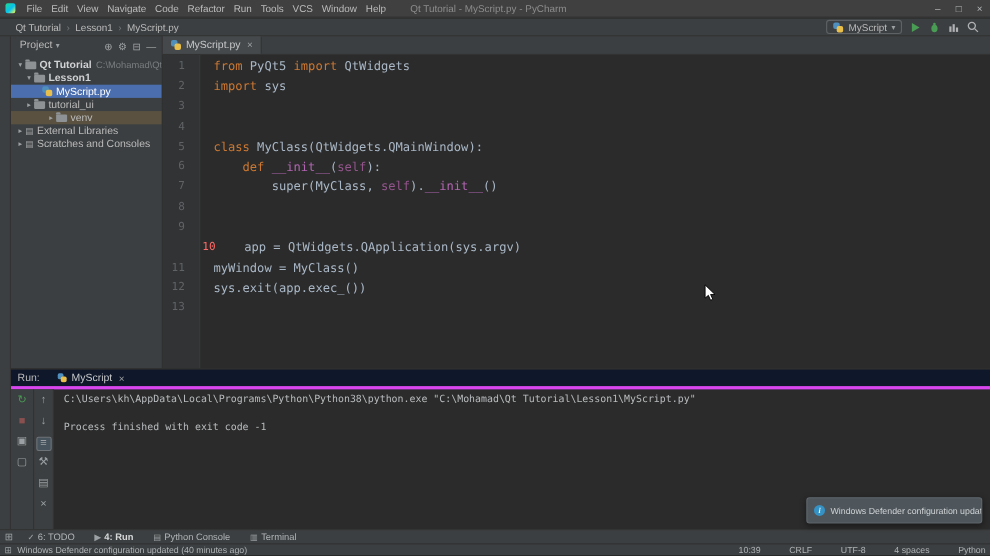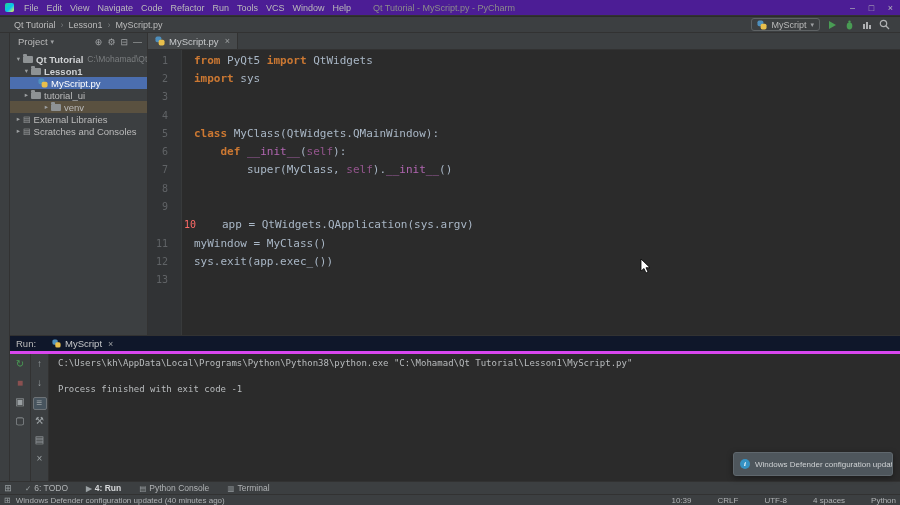--- a/index.html
+++ b/index.html
@@ -1,21 +1,21 @@
 <!DOCTYPE html>
 <html><head>
 <meta charset="utf-8">
 <style>
   * { margin:0; padding:0; box-sizing:border-box; }
   body { background:#1e1e1e; }
   .app { position:relative; width:900px; height:505px; background:#2b2b2b;
          font-family:"Liberation Sans", sans-serif; color:#bbbbbb; overflow:hidden; }
 
   
-  .titlebar { position:absolute; top:0; left:0; right:0; height:16px; background:#4c1d95;
+  .titlebar { position:absolute; top:0; left:0; right:0; height:16px; background:#404040;
               display:flex; align-items:center; font-size:9px; border-bottom:1px solid #323232; }
   .applogo { width:9px; height:9px; margin:0 6px 0 5px; border-radius:2px;
              background:linear-gradient(135deg,#21d789,#07c3f2 55%,#fcf84a); flex:none; }
   .menus { display:flex; }
   .menu-item { padding:0 4px; color:#bbbbbb; cursor:default; }
   .win-title { margin-left:18px; color:#8c8c8c; white-space:nowrap; }
   .win-controls { margin-left:auto; display:flex; }
   .wc { width:19px; text-align:center; color:#b5b8ba; font-size:9px; }
 
   
@@ -64,21 +64,21 @@
 
   
   .editor { position:absolute; top:50px; left:148px; right:0; height:285px; background:#2b2b2b; }
   .gutter-bg { position:absolute; left:0; top:0; bottom:0; width:34px; background:#313335; border-right:1px solid #383a3b; }
   .code-area { position:absolute; left:0; top:1px; right:0; }
   .cline { position:relative; height:18.3px; display:flex; align-items:center; }
   .ln { width:20px; flex:none; text-align:right; font-family:"DejaVu Sans Mono", monospace;
         font-size:10px; color:#606366; }
   .ln.current { color:#ff6b68;margin-left:28px; }
   .ctext { margin-left:26px; font-family:"DejaVu Sans Mono", monospace; font-size:11px; white-space:pre; }
-  .tk-k { color:#cc7832;font-weight:bold; } .tk-d { color:#a9b7c6; } .tk-s { color:#94558d; } .tk-m { color:#b266b2; }
+  .tk-k { color:#cc7832; } .tk-d { color:#a9b7c6; } .tk-s { color:#94558d; } .tk-m { color:#b266b2; }
 
   
   .run-panel { position:absolute; top:335px; left:10px; right:0; height:146px; background:#2b2b2b;
                border-top:1px solid #323232; }
   .run-header { height:18px; background:#0f172a; display:flex; align-items:center; font-size:9.5px;
                 padding-left:6px; border-bottom:3px solid #d946ef; }
   .run-title { color:#bbbbbb; margin-right:8px; }
   .rtab { display:flex; align-items:center; gap:4px; height:100%; padding:0 8px; color:#c6c8ca; }
   .run-body { display:flex; height:127px; }
   .rcol { background:#3c3f41; border-right:1px solid #323232; display:flex; flex-direction:column;

